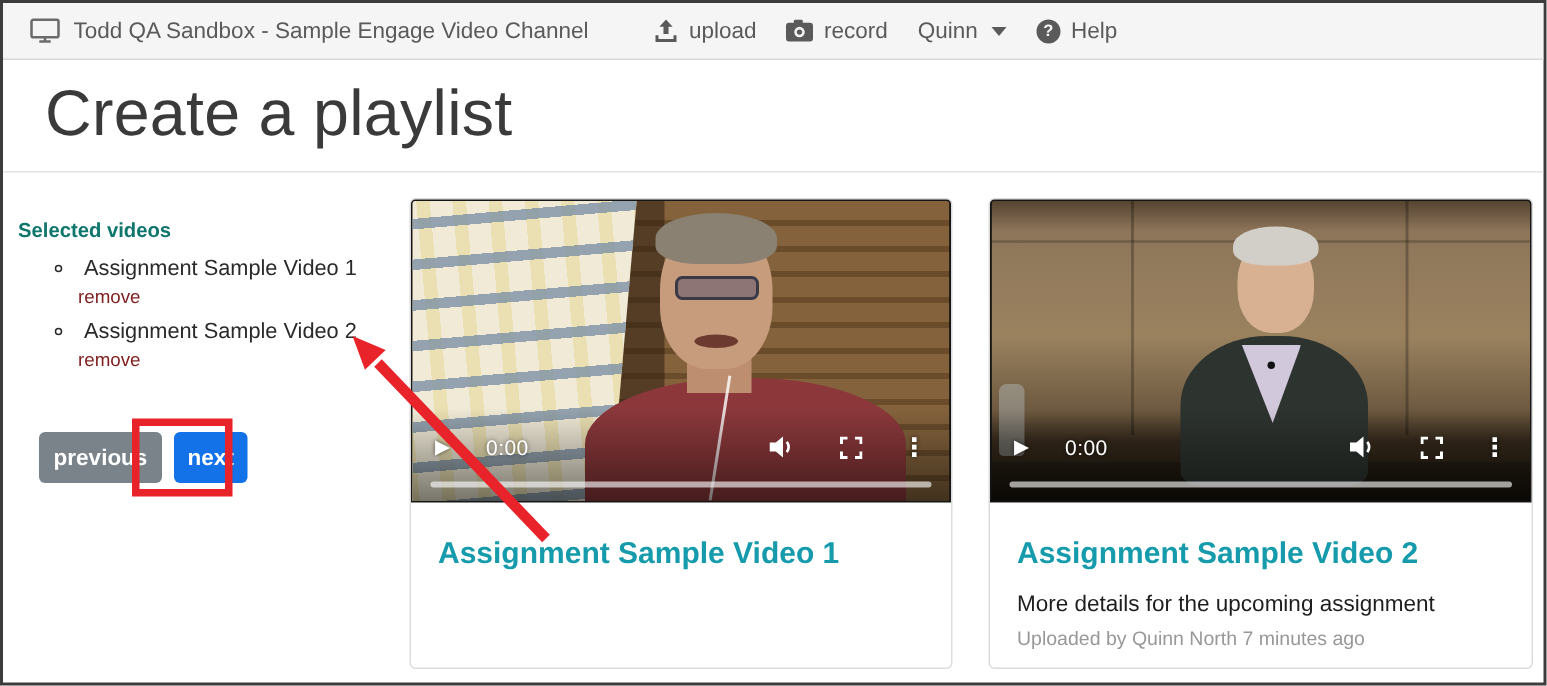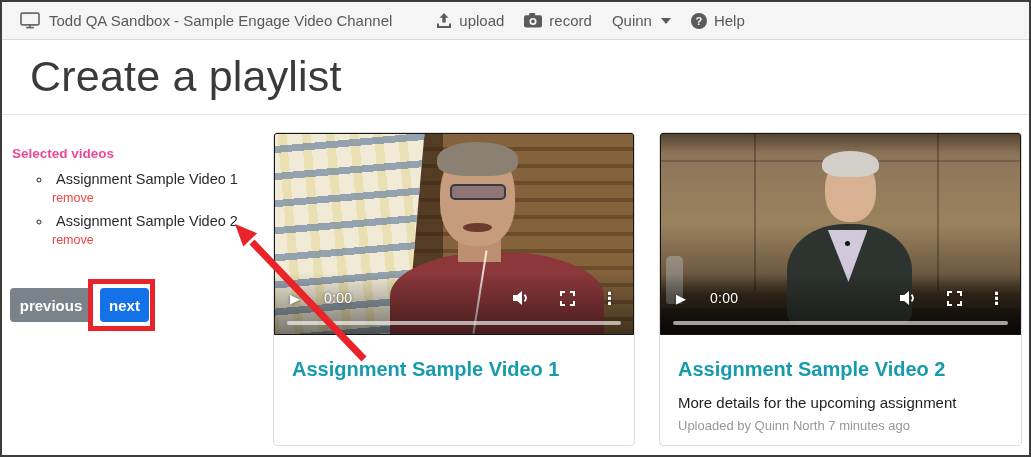--- a/index.html
+++ b/index.html
@@ -29,28 +29,28 @@
     font-size: 11px; font-weight: bold; display: inline-flex; align-items: center; justify-content: center;
   }
   
   .page-title {
     font-size: 43px; font-weight: 400; color: #3a3a3a; margin: 12px 0 13px 28px; letter-spacing: .2px;
   }
   .title-rule { border: none; border-top: 1px solid #e4e4e4; }
   
   .left-panel { position: absolute; left: 10px; top: 131px; width: 254px; }
   .step-heading { font-size: 17px; font-weight: 700; color: #1f1f1f; line-height: 1.35; }
-  .selected-heading { font-size: 13.5px; font-weight: 700; color: #ec4899; margin-top: 13px; }
+  .selected-heading { font-size: 13.5px; font-weight: 700; color: #0f766e; margin-top: 13px; }
   .selected-list { list-style-type: circle; padding-left: 40px; margin-top: 10px; color: #2a2a2a; }
   .selected-list li { font-size: 14.5px; padding-left: 4px; }
   .remove-link {
-    display: inline-block; color: #ef4444; font-size: 12.5px; margin: 4px 0 8px -4px;
+    display: inline-block; color: #7f1d1d; font-size: 12.5px; margin: 4px 0 8px -4px;
     text-decoration: none; cursor: pointer;
   }
-  .btn-row { position: absolute; left: 8px; top: 286px; display: flex; gap: 8px; }
+  .btn-row { position: absolute; left: 24px; top: 286px; display: flex; gap: 8px; }
   .btn {
     border: none; border-radius: 4px; color: #fff; font-size: 15px; font-weight: 700;
     height: 34px; cursor: pointer; font-family: inherit;
   }
   .btn-prev { background: #7b838a; width: 82px; }
   .btn-next { background: #1372e8; width: 49px; }
   
   .annotation-rect {
     position: absolute; left: 86px; top: 277px; width: 67px; height: 52px;
     border: 5px solid #e8232a; pointer-events: none;

